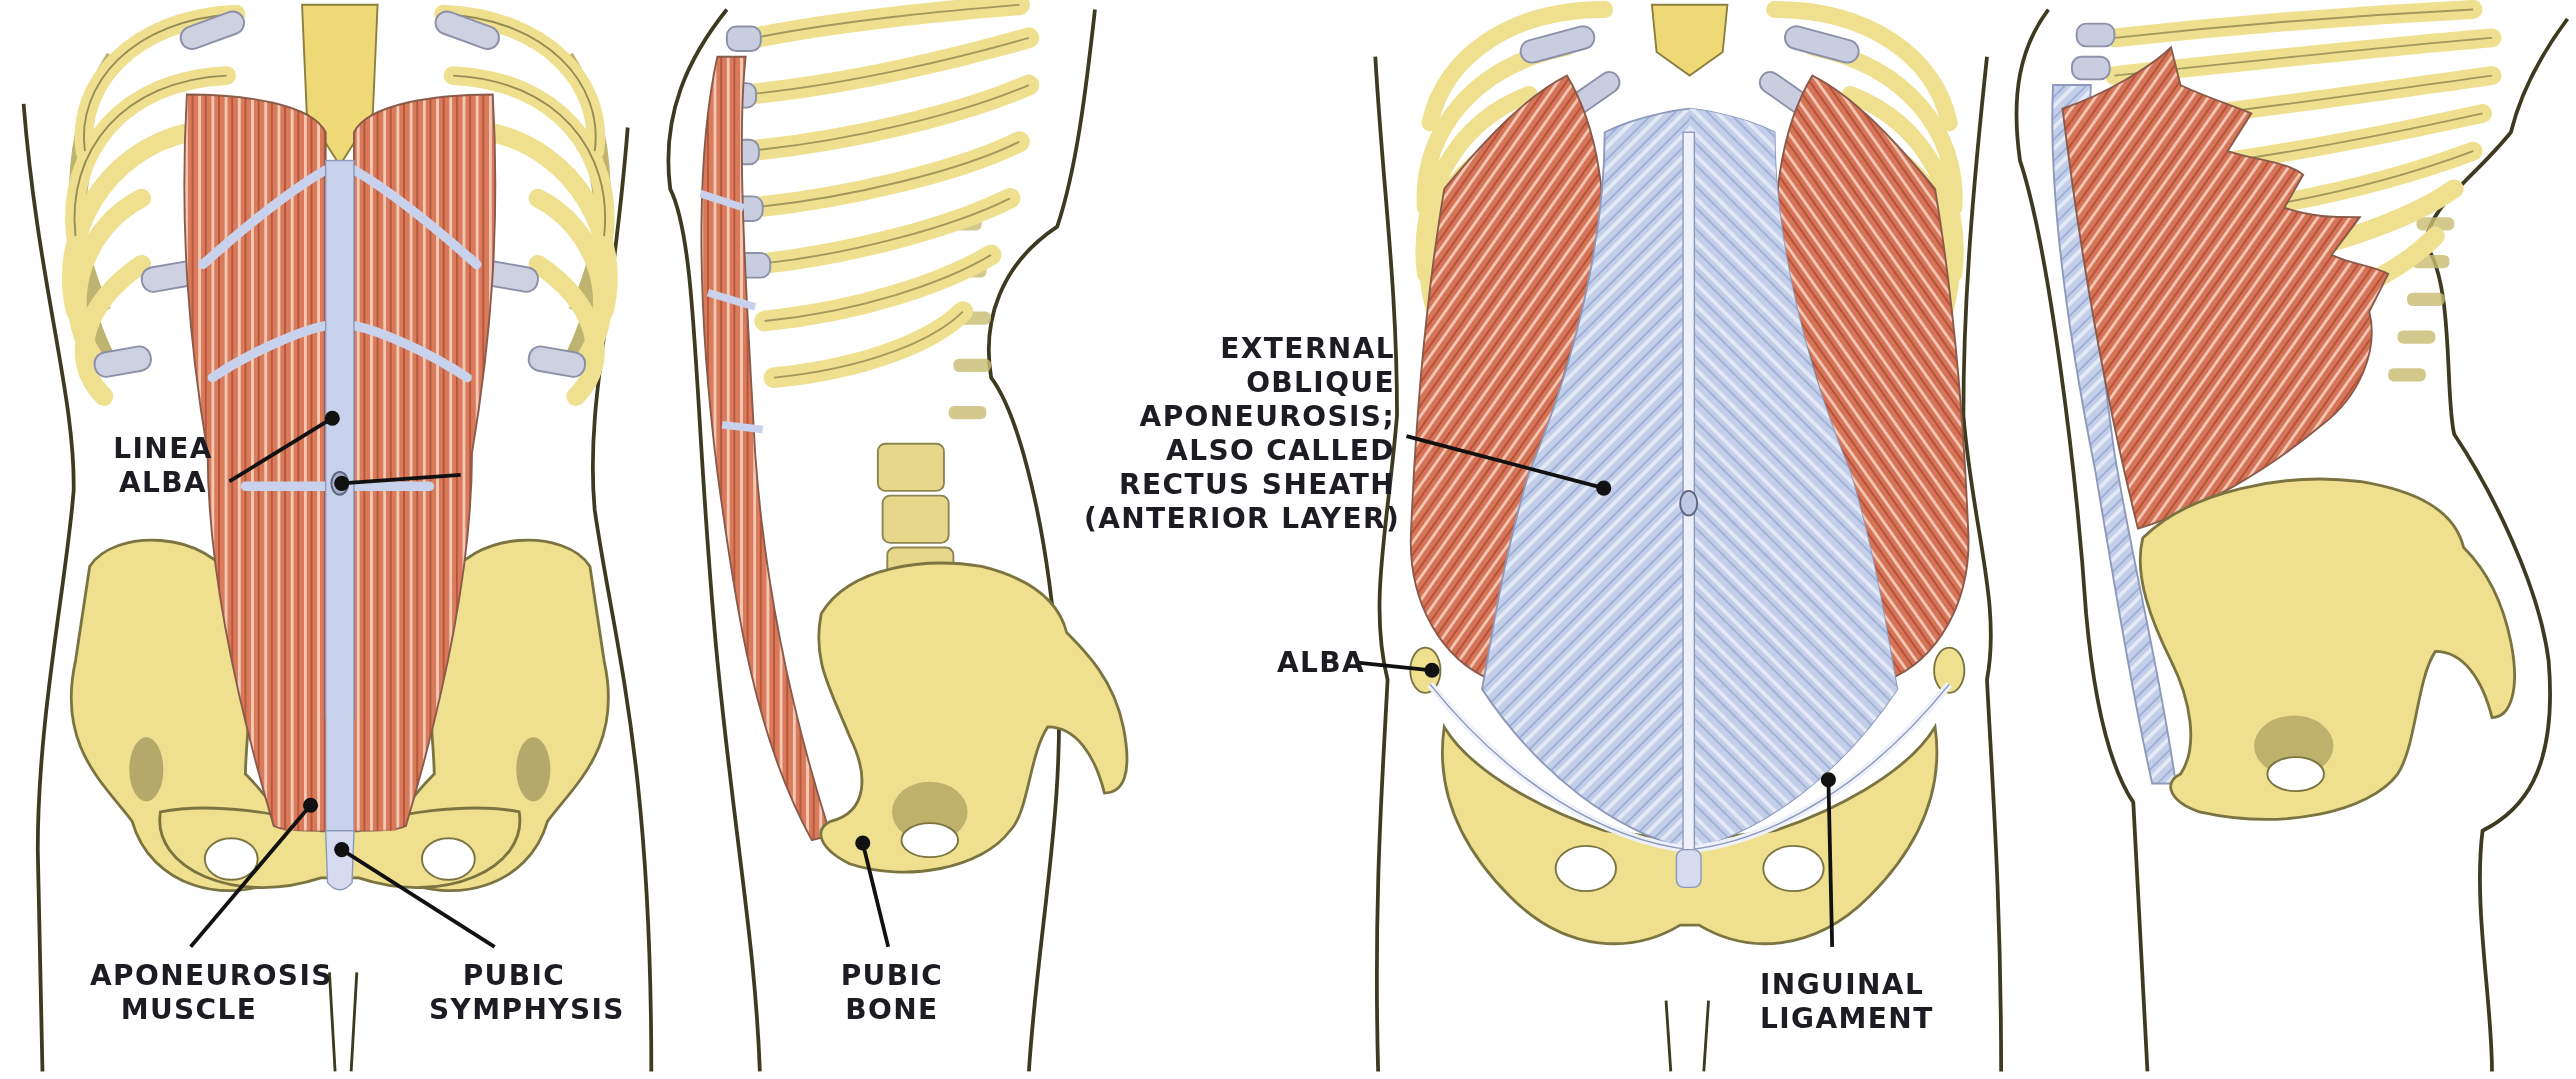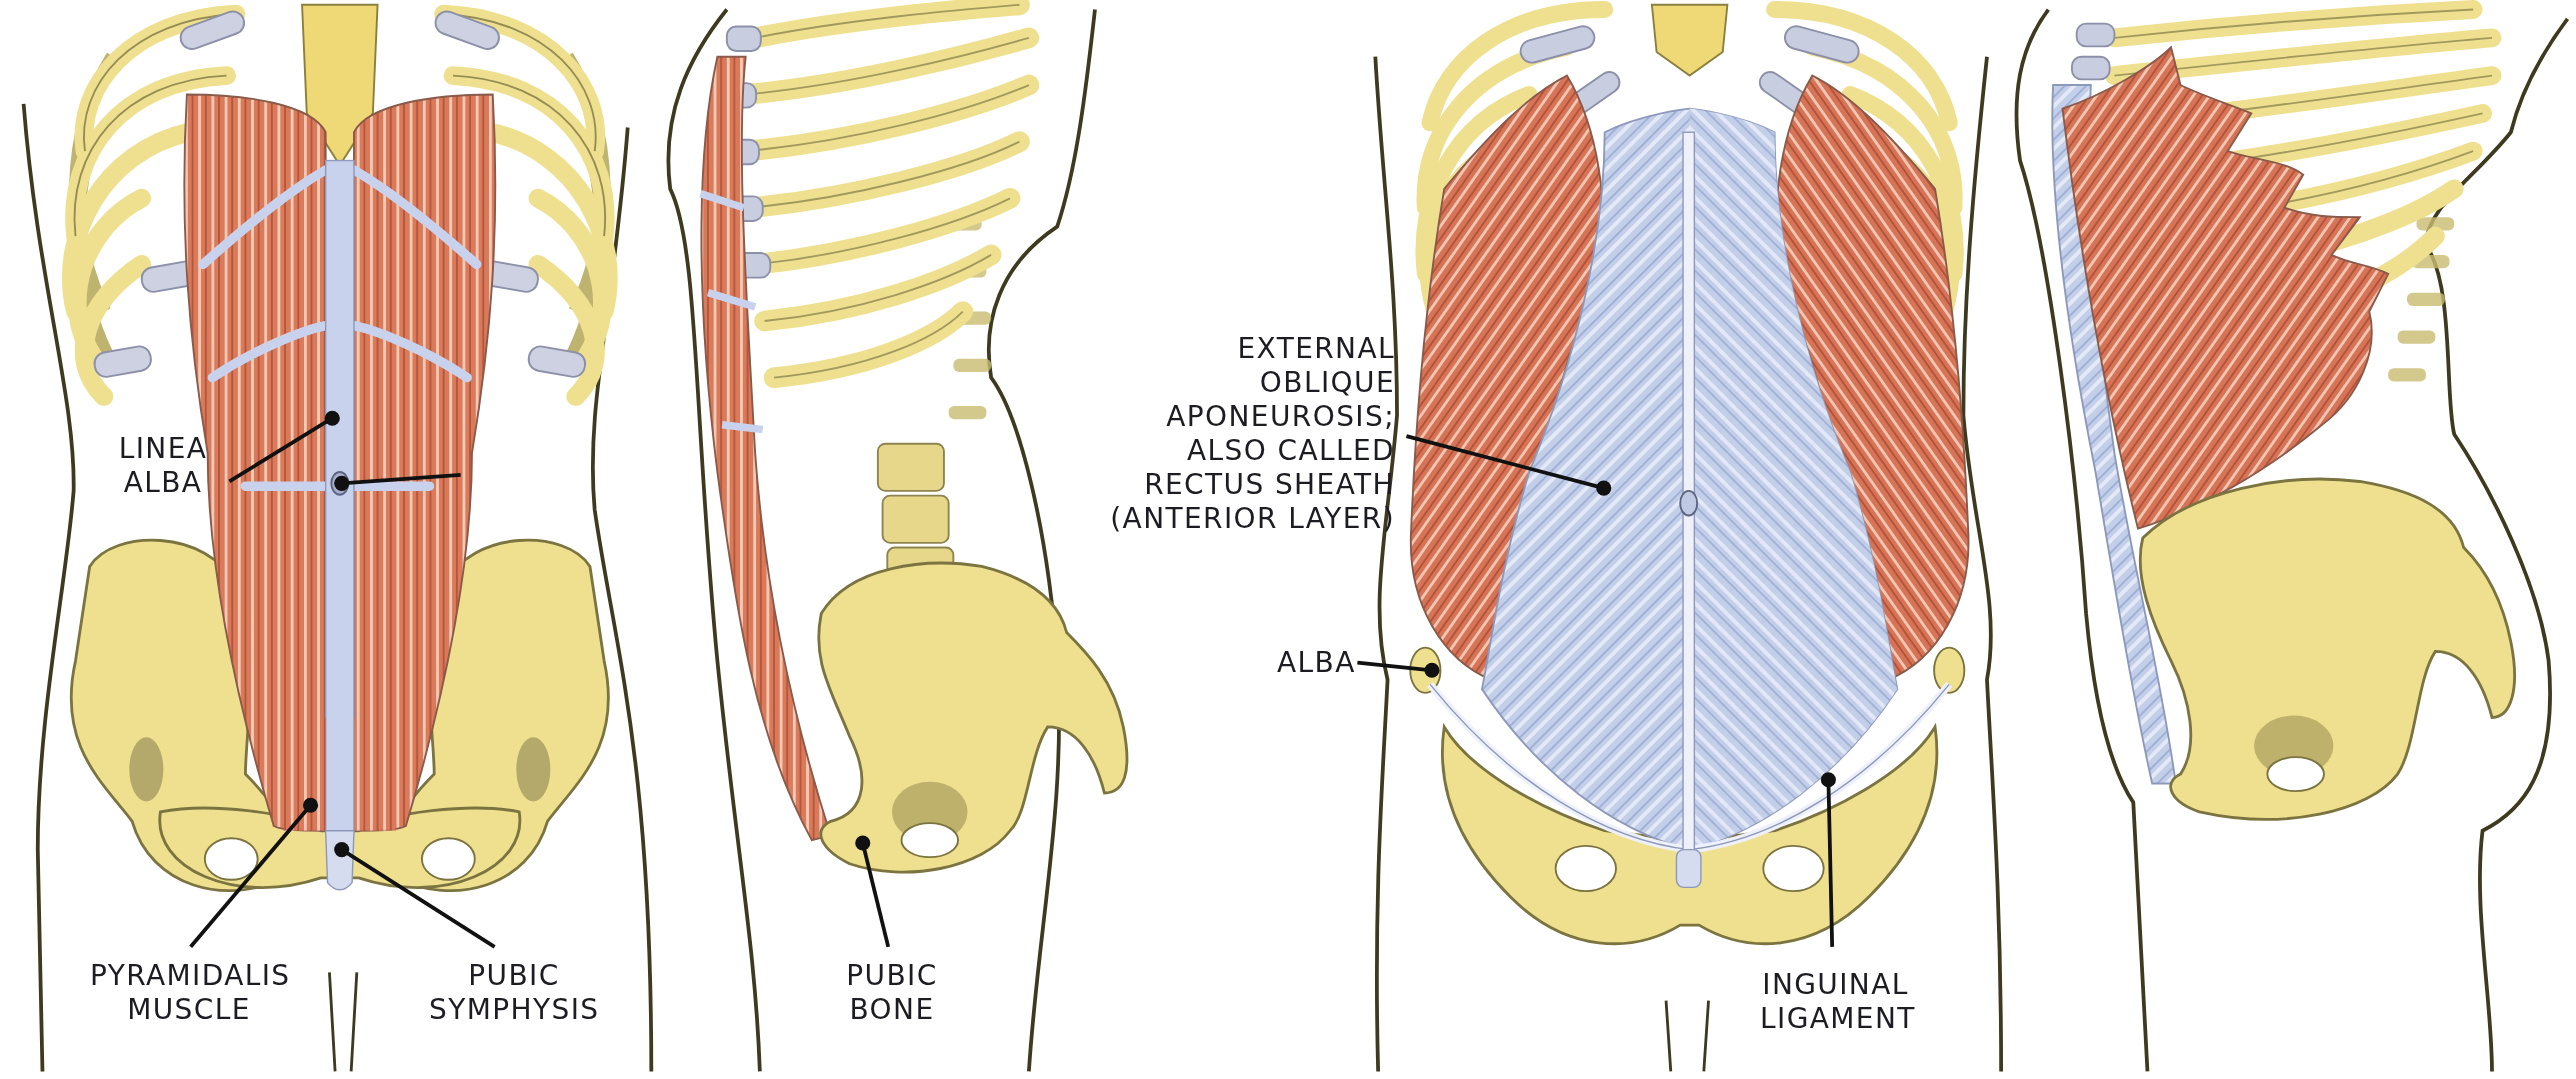--- a/index.html
+++ b/index.html
@@ -1,20 +1,20 @@
 <!DOCTYPE html>
 <html style="font-size:15px"><head>
 <meta charset="utf-8">
 <style>
   html, body { margin: 0; padding: 0; background: #ffffff; }
   body { width: 2576px; height: 1080px; overflow: hidden; position: relative;
          font-family: "DejaVu Sans", "Liberation Sans", sans-serif; }
   #stage { position: absolute; left: 0; top: 0; width: 2576px; height: 1080px; }
   .lbl { position: absolute; color: #1c1c22; font-size: 28px; line-height: 34px;
-         letter-spacing: 1.4px; white-space: pre; font-weight: 400; }
+         letter-spacing: 1.4px; white-space: pre; font-weight: 700; }
   .lbl.center { text-align: center; }
   .lbl.right { text-align: right; }
 </style>
 </head>
 <body>
 
 <div id="stage">
   <svg id="art" width="2576" height="1080" viewBox="0 0 2729 1144" xmlns="http://www.w3.org/2000/svg">
     <defs>
       <pattern id="muscleStripe" width="14" height="14" patternUnits="userSpaceOnUse" patternTransform="rotate(0)">
@@ -283,21 +283,21 @@
         <line x1="1438" y1="702" x2="1517" y2="710" stroke="#111111" stroke-width="4"></line>
         <circle cx="1517" cy="710" r="8" fill="#111111"></circle>
         <line x1="1941" y1="1003" x2="1937" y2="826" stroke="#111111" stroke-width="4"></line>
         <circle cx="1937" cy="826" r="8" fill="#111111"></circle>
       </g>
   </svg>
 
   
   <div class="lbl center" style="left:83px; top:432px; width:160px;text-align:center;">LINEA
 ALBA</div>
-  <div class="lbl center" style="left:90px; top:959px; width:198px;">PYRAMIDALIS
+  <div class="lbl center" style="left:90px; top:959px; width:198px;">APONEUROSIS
 MUSCLE</div>
   <div class="lbl center" style="left:429px; top:959px; width:170px;">PUBIC
 SYMPHYSIS</div>
   <div class="lbl center" style="left:840px; top:959px; width:104px;">PUBIC
 BONE</div>
   <div class="lbl right" style="left:1084px; top:332px; width:311px;">EXTERNAL
 OBLIQUE
 APONEUROSIS;
 ALSO CALLED
 RECTUS SHEATH

